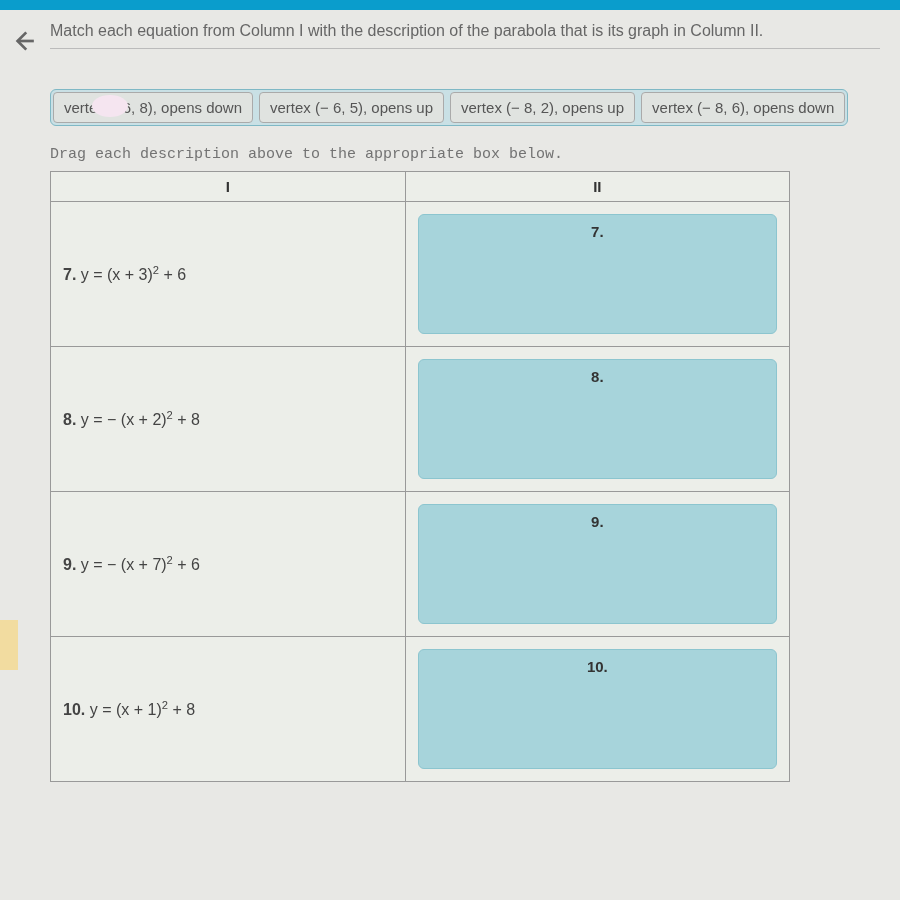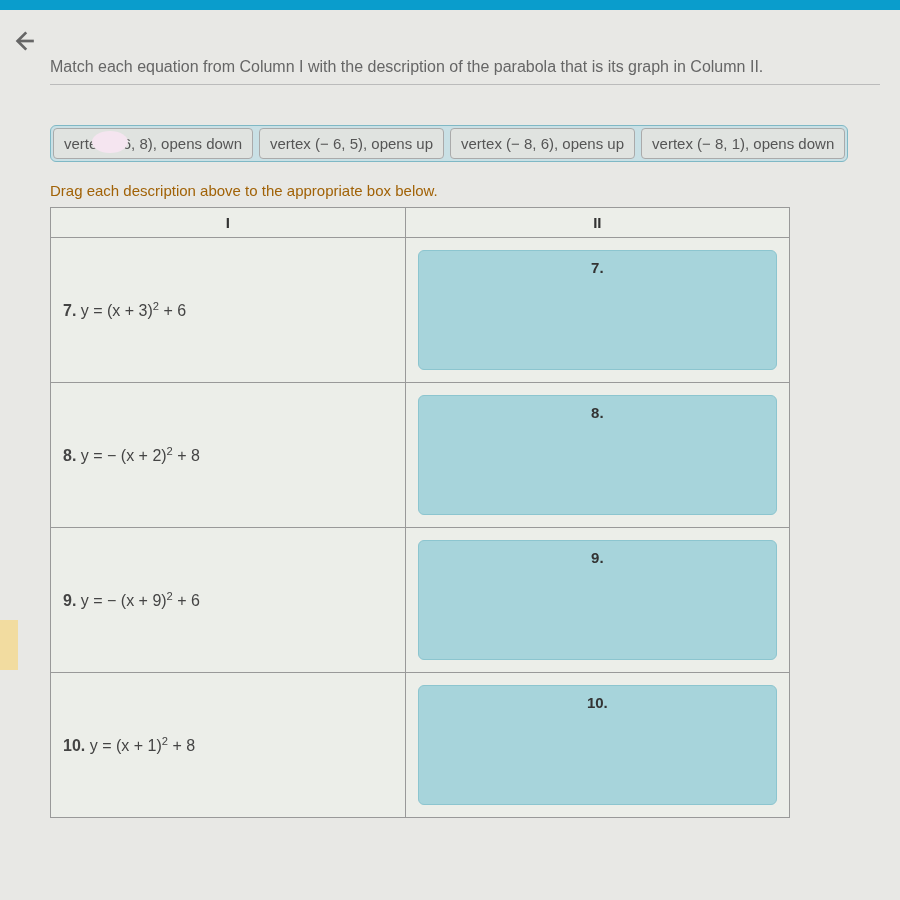--- a/index.html
+++ b/index.html
@@ -11,21 +11,20 @@
       height: 900px;
       overflow: hidden;
       position: relative;
     }
     .top-bar {
       height: 10px;
       background: #0a9dcc;
     }
     .content {
       padding: 12px 20px 0 50px;
-      margin-top: 36px;
     }
     .back-arrow {
       position: absolute;
       left: 10px;
       top: 28px;
       color: #555;
       font-size: 28px;
       cursor: pointer;
     }
     .instruction {
@@ -63,22 +62,23 @@
       position: absolute;
       width: 36px;
       height: 22px;
       background: #f5e5f0;
       border-radius: 50%;
       top: 2px;
       left: 38px;
     }
     .drag-instruction {
       font-size: 15px;
-      color: #a16207;
+      color: #737373;
       margin-bottom: 8px;
+      font-family: Liberation Mono, monospace;
     }
     table.match {
       border-collapse: collapse;
       width: 740px;
       background: #eceee9;
     }
     table.match th, table.match td {
       border: 1px solid #999;
       vertical-align: middle;
     }
@@ -141,24 +141,24 @@
 
   <div class="chips">
     <div class="chip">
       <span>vertex (−6, 8), opens down</span>
       <div class="mask"></div>
     </div>
     <div class="chip">
       <span>vertex (− 6, 5), opens up</span>
     </div>
     <div class="chip">
-      <span>vertex (− 8, 6), opens up</span>
-    </div>
-    <div class="chip">
-      <span>vertex (− 8, 1), opens down</span>
+      <span>vertex (− 8, 2), opens up</span>
+    </div>
+    <div class="chip">
+      <span>vertex (− 8, 6), opens down</span>
     </div>
   </div>
 
   <p class="drag-instruction">Drag each description above to the appropriate box below.</p>
 
   <table class="match">
     <tbody>
         <tr>
       <th class="col1">I</th>
       <th class="col2">II</th>
@@ -181,21 +181,21 @@
       </td>
       <td class="col2">
         <div class="dropzone">
           <span>8.</span>
         </div>
       </td>
     </tr>
     <tr>
       <td class="col1 eq-cell">
         <span class="num">9.</span>
-        <span>y = − (x + 9)</span><sup>2</sup><span> + 6</span>
+        <span>y = − (x + 7)</span><sup>2</sup><span> + 6</span>
       </td>
       <td class="col2">
         <div class="dropzone">
           <span>9.</span>
         </div>
       </td>
     </tr>
     <tr>
       <td class="col1 eq-cell">
         <span class="num">10.</span>

